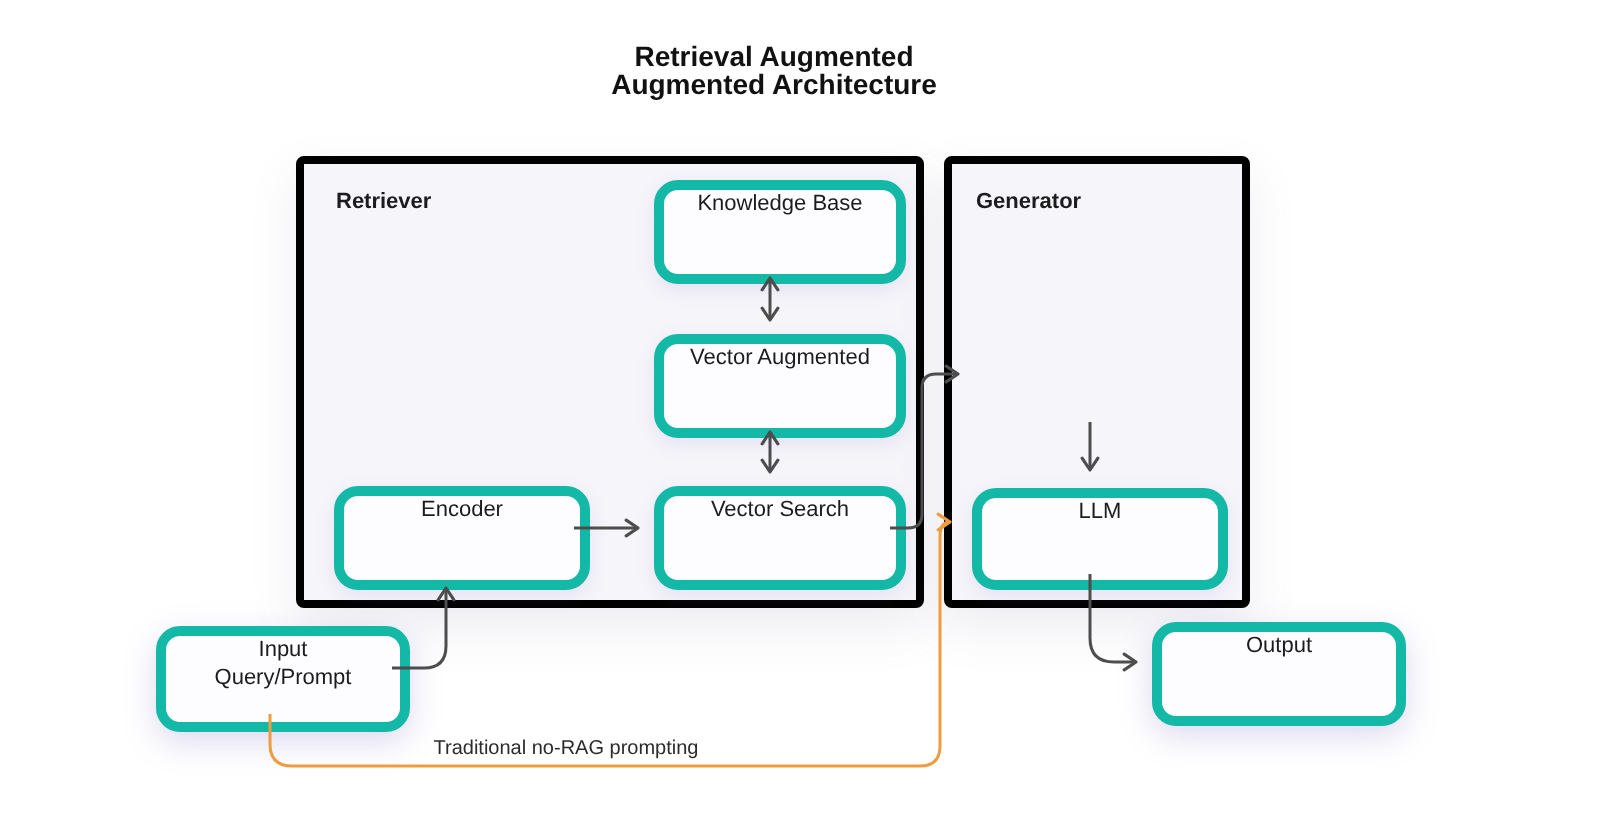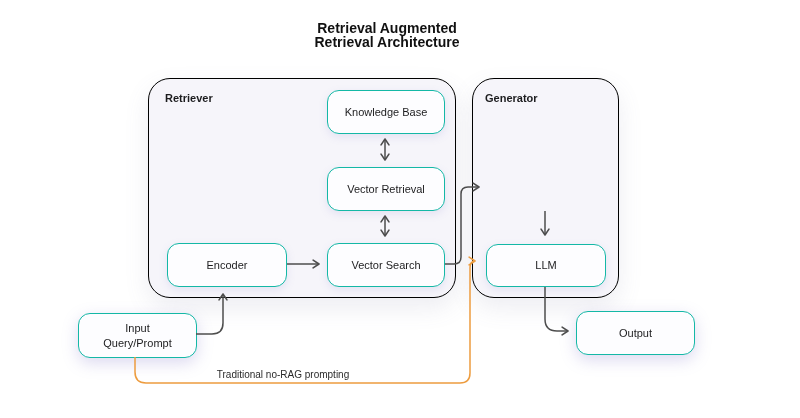--- a/index.html
+++ b/index.html
@@ -6,32 +6,32 @@
   .canvas{
     position:relative;width:800px;height:418px;background:#ffffff;overflow:hidden;
     font-family:"Liberation Sans",sans-serif;color:#1c1c1e;
   }
   .title{
     position:absolute;left:387px;top:21px;transform:translateX(-50%);
     text-align:center;font-size:14px;font-weight:bold;line-height:14px;color:#111111;
     white-space:nowrap;
   }
   .group{
-    position:absolute;background:#f6f5fa;border:1px solid #000000;border-radius:22px;
+    position:absolute;background:#f6f5fa;border:4px solid #000000;border-radius:4px;
     box-shadow:0 10px 24px rgba(110,110,150,0.12);
     text-align:center;
   }
   .group.retriever{left:148px;top:78px;width:306px;height:218px;}
   .group.generator{left:472px;top:78px;width:145px;height:218px;}
   .group-label{position:absolute;top:13px;font-size:11px;font-weight:600;color:#1c1c1e;}
   .group.retriever .group-label{left:16px;}
   .group.generator .group-label{left:12px;}
   .node{
-    position:absolute;background:#fdfdff;border:1px solid #14b8a6;border-radius:12px;
-    display:flex;flex-direction:column;align-items:center;justify-content:center;
+    position:absolute;background:#fdfdff;border:5px solid #14b8a6;border-radius:12px;
+    display:flex;flex-direction:column;align-items:center;
     text-align:center;font-size:11px;line-height:1.3;color:#1c1c1e;
     box-shadow:0 3px 9px rgba(130,120,200,0.15);
   }
   .node.standalone{box-shadow:0 5px 16px rgba(130,120,200,0.28);}
   .node.kb {left:327px;top:90px; width:116px;height:42px;}
   .node.vdb{left:327px;top:167px;width:116px;height:42px;}
   .node.vs {left:327px;top:243px;width:116px;height:42px;}
   .node.enc{left:167px;top:243px;width:118px;height:42px;}
   .node.pwc{left:486px;top:167px;width:118px;height:42px;}
   .node.llm{left:486px;top:244px;width:118px;height:41px;}
@@ -43,36 +43,36 @@
     font-size:10px;color:#2b2b2b;white-space:nowrap;
   }
 </style>
 </head>
 <body>
 
 <div class="canvas">
 
   <div class="title">
     <div>Retrieval Augmented</div>
-    <div>Retrieval Architecture</div>
+    <div>Augmented Architecture</div>
   </div>
 
   <div class="group retriever">
     <div class="group-label">Retriever</div>
   </div>
 
   <div class="group generator">
     <div class="group-label">Generator</div>
   </div>
 
   <div class="node kb">
     <span>Knowledge Base</span>
   </div>
   <div class="node vdb">
-    <span>Vector Retrieval</span>
+    <span>Vector Augmented</span>
   </div>
   <div class="node vs">
     <span>Vector Search</span>
   </div>
   <div class="node enc">
     <span>Encoder</span>
   </div>
   <div class="node inp standalone">
     <span>Input</span>
     <span>Query/Prompt</span>

